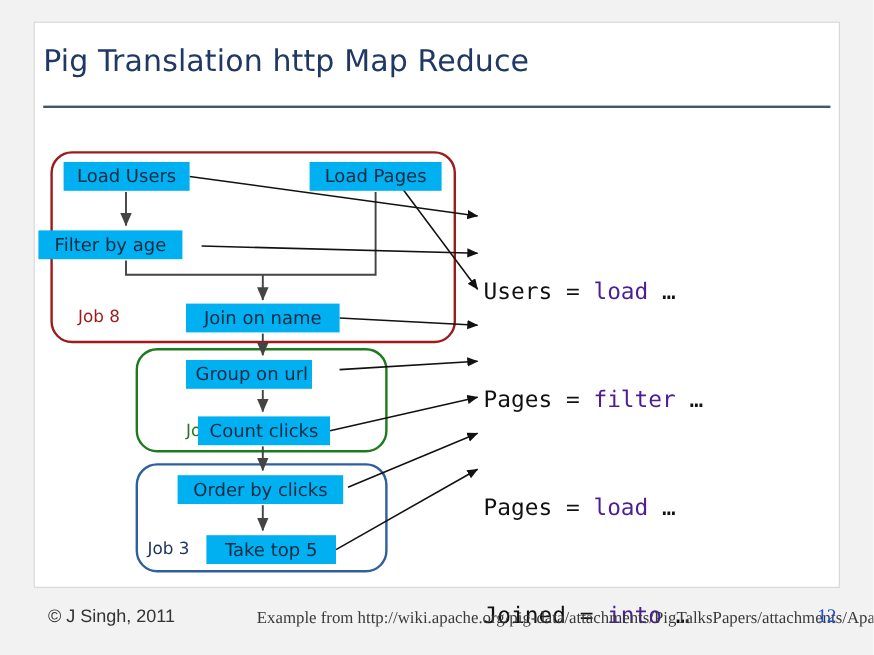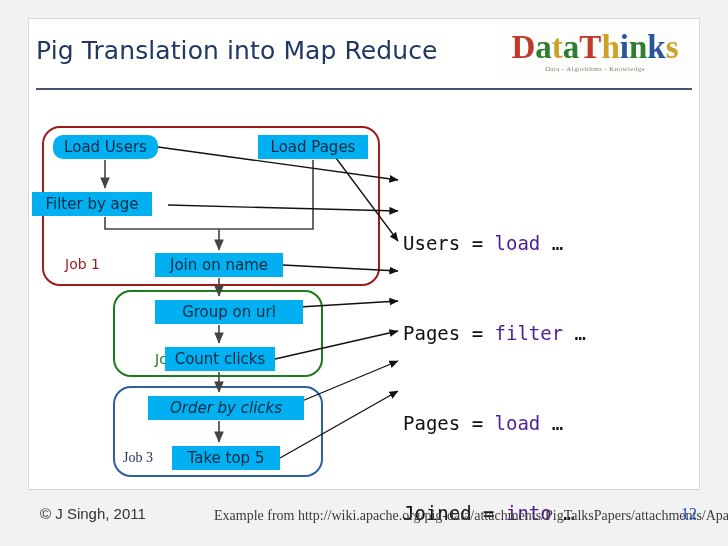--- a/index.html
+++ b/index.html
@@ -125,41 +125,41 @@
 
   .job-label {
     position: absolute;
     font-family: "DejaVu Sans", sans-serif;
     font-size: 14px;
     line-height: 18px;
     white-space: nowrap;
   }
   #job-label-1 { left: 65px;  top: 255px; color: #9e1b1b; }
   #job-label-2 { left: 120px; top: 350px; color: #1f7a1f; margin-left: 35px; }
-  #job-label-3 { left: 123px; top: 449px; color: #21355e; font-family: Liberation Serif, serif; }
+  #job-label-3 { left: 123px; top: 449px; color: #21355e; }
 
   .op-box {
     position: absolute;
     background: #00b0f0;
     color: #102a43;
     font-family: "DejaVu Sans", sans-serif;
     font-size: 15px;
     line-height: 24px;
     text-align: center;
     white-space: nowrap;
     box-sizing: border-box;
     padding: 0 8px;
   }
-  #box-load-users   { left: 53px;  top: 135px; width: 105px; height: 24px; border-radius: 10px; }
+  #box-load-users   { left: 53px;  top: 135px; width: 105px; height: 24px; }
   #box-load-pages   { left: 258px; top: 135px; width: 110px; height: 24px; }
   #box-filter-age   { left: 32px;  top: 192px; width: 120px; height: 24px; }
   #box-join-name    { left: 155px; top: 253px; width: 128px; height: 24px; }
-  #box-group-url    { left: 155px; top: 300px; width: 148px; height: 24px; }
+  #box-group-url    { left: 155px; top: 300px; width: 105px; height: 24px; }
   #box-count-clicks { left: 165px; top: 347px; width: 110px; height: 24px; }
-  #box-order-clicks { left: 148px; top: 396px; width: 156px; height: 24px; font-style: italic; }
+  #box-order-clicks { left: 148px; top: 396px; width: 138px; height: 24px; }
   #box-take-top5    { left: 172px; top: 446px; width: 108px; height: 24px; }
 
   
   #code-listing {
     position: absolute;
     left: 403px;
     top: 168px;
     font-family: "DejaVu Sans Mono", monospace;
     font-size: 19px;
     line-height: 30px;
@@ -201,33 +201,29 @@
     white-space: nowrap;
   }
 </style>
 </head>
 <body>
 
 <div id="slide-root">
 
   <div id="slide-canvas"></div>
 
-  <div id="slide-title">Pig Translation into Map Reduce</div>
+  <div id="slide-title">Pig Translation http Map Reduce</div>
   <div id="title-rule"></div>
 
-  <div id="logo-block">
-    <div id="logo-wordmark"><span class="lg-d">D</span><span class="lg-a1">a</span><span class="lg-t1">t</span><span class="lg-a2">a</span><span class="lg-T">T</span><span class="lg-h">h</span><span class="lg-i">i</span><span class="lg-n">n</span><span class="lg-k">k</span><span class="lg-s">s</span></div>
-    <div id="logo-tagline">Data - Algorithms - Knowledge</div>
-  </div>
 
   <div class="job-group" id="job-group-1"></div>
   <div class="job-group" id="job-group-2"></div>
   <div class="job-group" id="job-group-3"></div>
 
-  <div class="job-label" id="job-label-1">Job 1</div>
+  <div class="job-label" id="job-label-1">Job 8</div>
   <div class="job-label" id="job-label-2">Job 2</div>
   <div class="job-label" id="job-label-3">Job 3</div>
 
   <svg id="diagram-layer" viewBox="0 0 728 546">
     <defs>
       <marker id="arrow-black" markerWidth="8" markerHeight="8" refX="6.6" refY="3" orient="auto">
         <path d="M0,0 L7,3 L0,6 z" fill="#111111"></path>
       </marker>
       <marker id="arrow-gray" markerWidth="8" markerHeight="8" refX="6.6" refY="3" orient="auto">
         <path d="M0,0 L7,3 L0,6 z" fill="#444444"></path>

